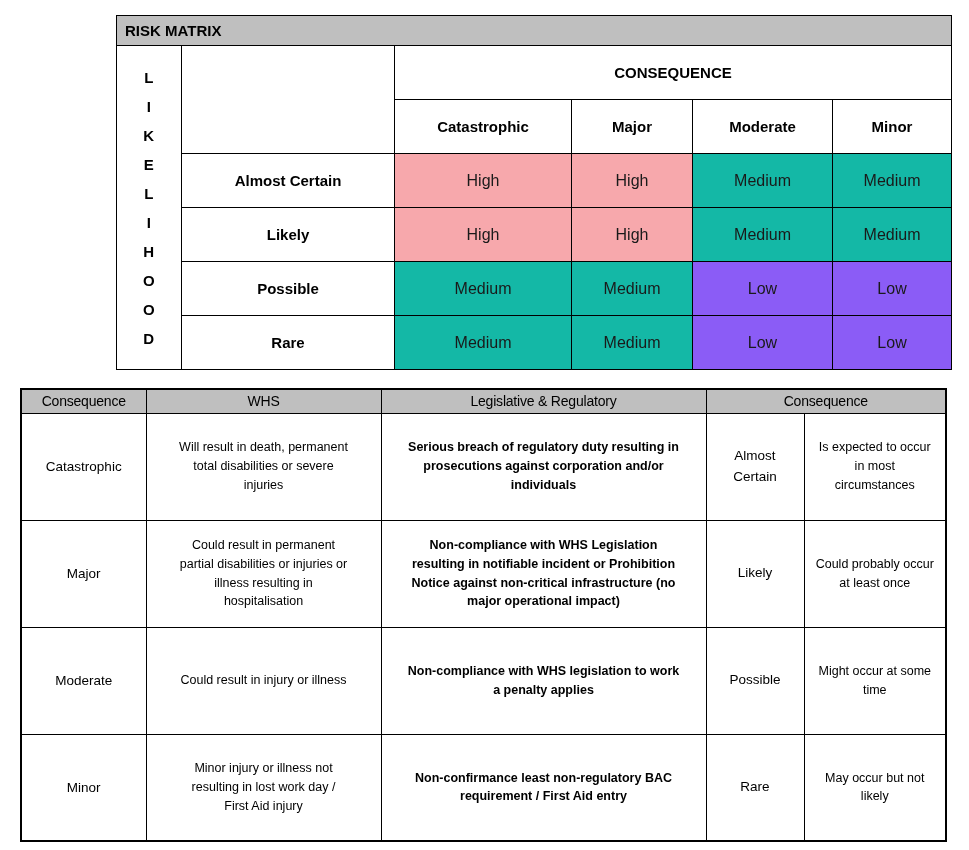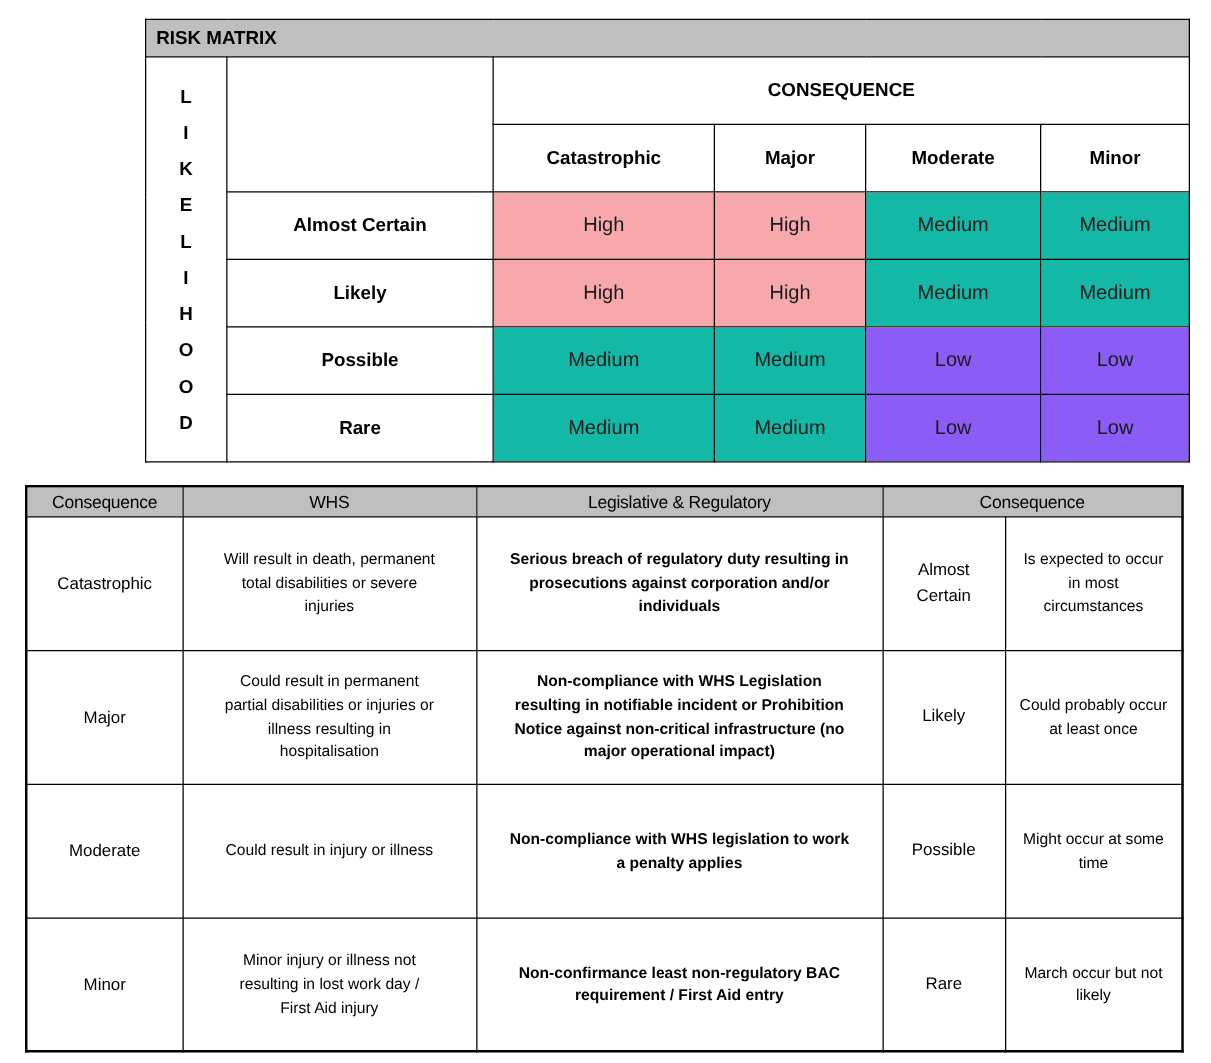--- a/index.html
+++ b/index.html
@@ -179,16 +179,16 @@
       <td class="def-text">Could result in injury or illness</td>
       <td class="def-text-wide">Non-compliance with WHS legislation to work a penalty applies</td>
       <td class="def-lik-label">Possible</td>
       <td class="def-lik-desc">Might occur at some time</td>
     </tr>
     <tr class="def-row">
       <td class="def-label">Minor</td>
       <td class="def-text">Minor injury or illness not resulting in lost work day / First Aid injury</td>
       <td class="def-text-wide">Non-confirmance least non-regulatory BAC requirement / First Aid entry</td>
       <td class="def-lik-label">Rare</td>
-      <td class="def-lik-desc">March occur but not likely</td>
+      <td class="def-lik-desc">May occur but not likely</td>
     </tr>
   </tbody>
 </table>
 
 </body></html>

